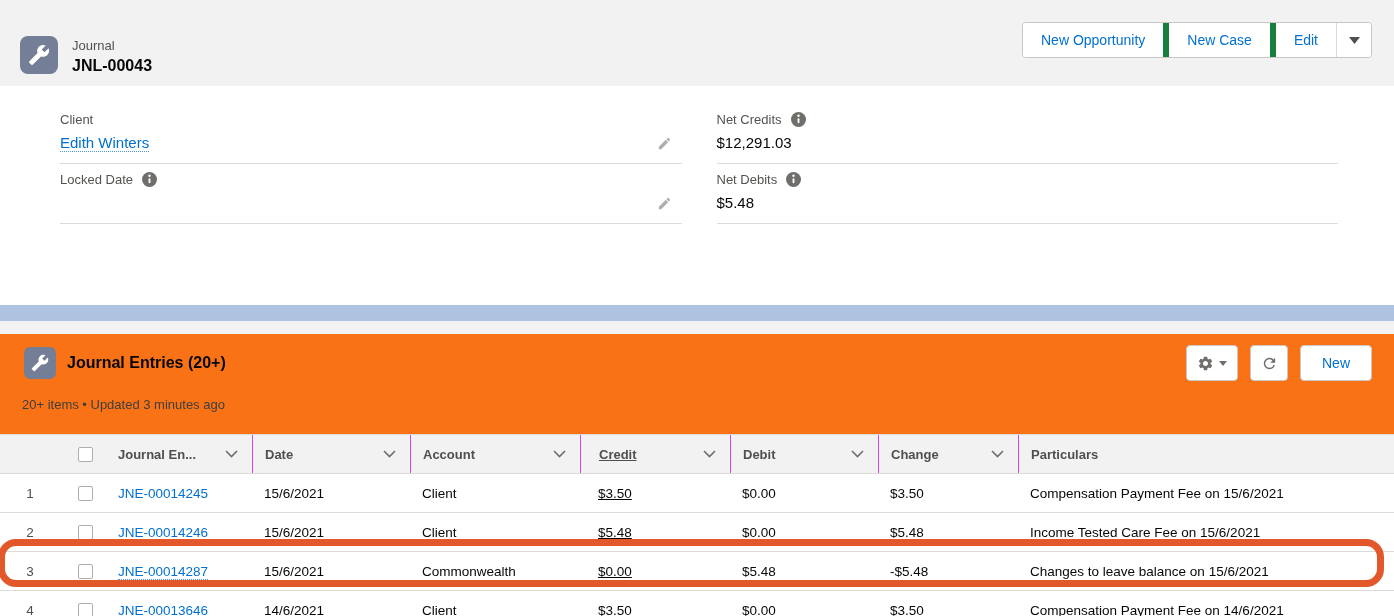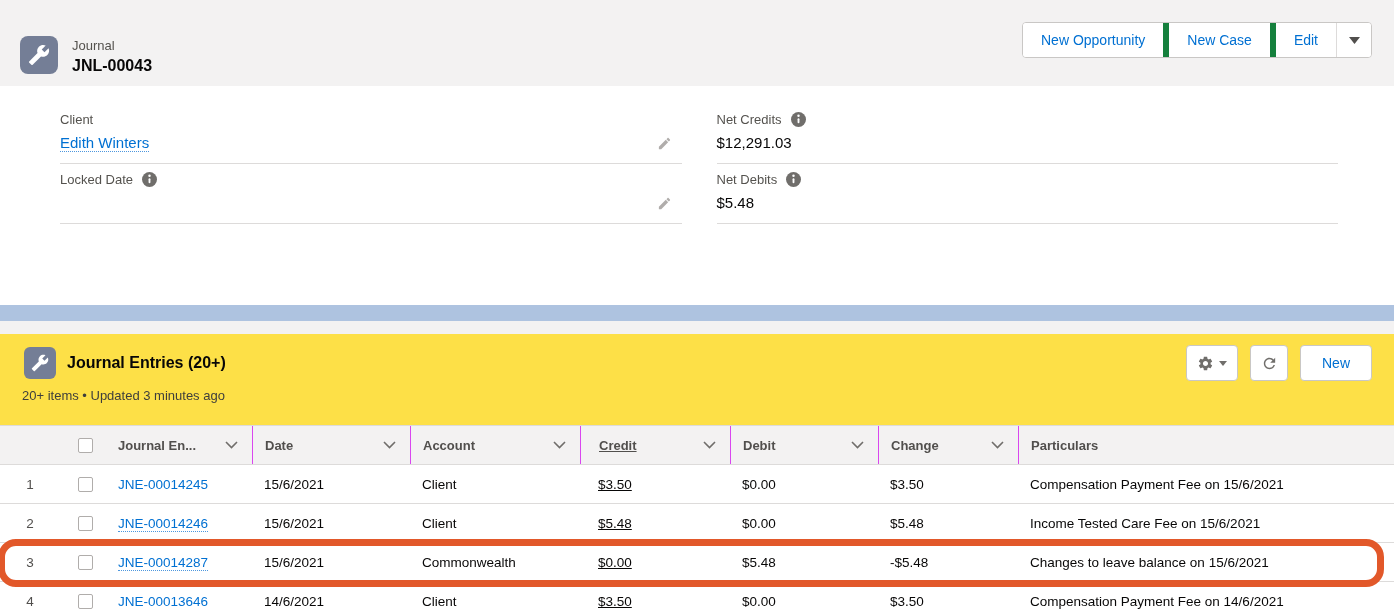--- a/index.html
+++ b/index.html
@@ -33,33 +33,33 @@
   .field { position:relative; border-bottom:1px solid #dddbda; padding:6px 0 10px; min-height:59px; }
   .field-label { font-size:13px; color:#54524e; display:flex; align-items:center; height:18px; }
   .info-icon { margin-left:9px; width:15px; height:15px; display:inline-flex; }
   .field-value { font-size:15px; color:#080707; margin-top:5px; min-height:20px; line-height:20px; }
   .link { color:#0070d2; text-decoration:none; border-bottom:1px dotted #4d97de; cursor:pointer; }
   .pencil { position:absolute; right:10px; bottom:12px; width:15px; height:15px; cursor:pointer; }
   
   .divider-bar { height:16px; background:#aec3e0; }
   .section-gap { height:13px; background:#f3f2f2; }
   
-  .card { background:#fde047; height:282px; overflow:hidden; position:relative; }
+  .card { background:#f97316; height:282px; overflow:hidden; position:relative; }
   .card-head { display:flex; align-items:center; padding:11px 22px 0 24px; height:47px; }
   .card-icon { width:32px; height:32px; border-radius:6px; background:#747e96;
     display:flex; align-items:center; justify-content:center; }
   .card-icon svg { width:18px; height:18px; }
   .card-title { font-size:16px; font-weight:bold; margin-left:11px; color:#080707; }
   .card-actions { margin-left:auto; display:flex; align-items:center; gap:12px; }
   .icon-btn { height:36px; background:#fff; border:1px solid #c9c7c5; border-radius:4px;
     display:flex; align-items:center; justify-content:center; cursor:pointer; }
   .gear-btn { width:52px; gap:5px; }
   .refresh-btn { width:38px; }
   .new-btn { width:72px; font-size:14px; color:#0070d2; }
-  .card-meta { font-size:13px; color:#3e3e3c; padding-left:22px; margin-top:7px; height:18px; }
+  .card-meta { font-size:13px; color:#3e3e3c; padding-left:22px; margin-top:16px; height:18px; }
   
   .tbl { margin-top:19px; width:100%; font-size:13.5px; }
   .trow { display:flex; align-items:center; height:39px; border-bottom:1px solid #dddbda; background:#fff; }
   .thead { height:40px; background:#f3f2f2; border-top:1px solid #dddbda; font-weight:bold;
     font-size:13px; color:#514f4d; }
   .c-num {width:60px; display:flex; justify-content:center;}
   .c-check {width:50px; display:flex; justify-content:center;}
   .c-je {width:142px; padding-left:8px;}
   .c-date {width:158px; padding-left:12px;}
   .c-acct {width:170px; padding-left:12px;}

